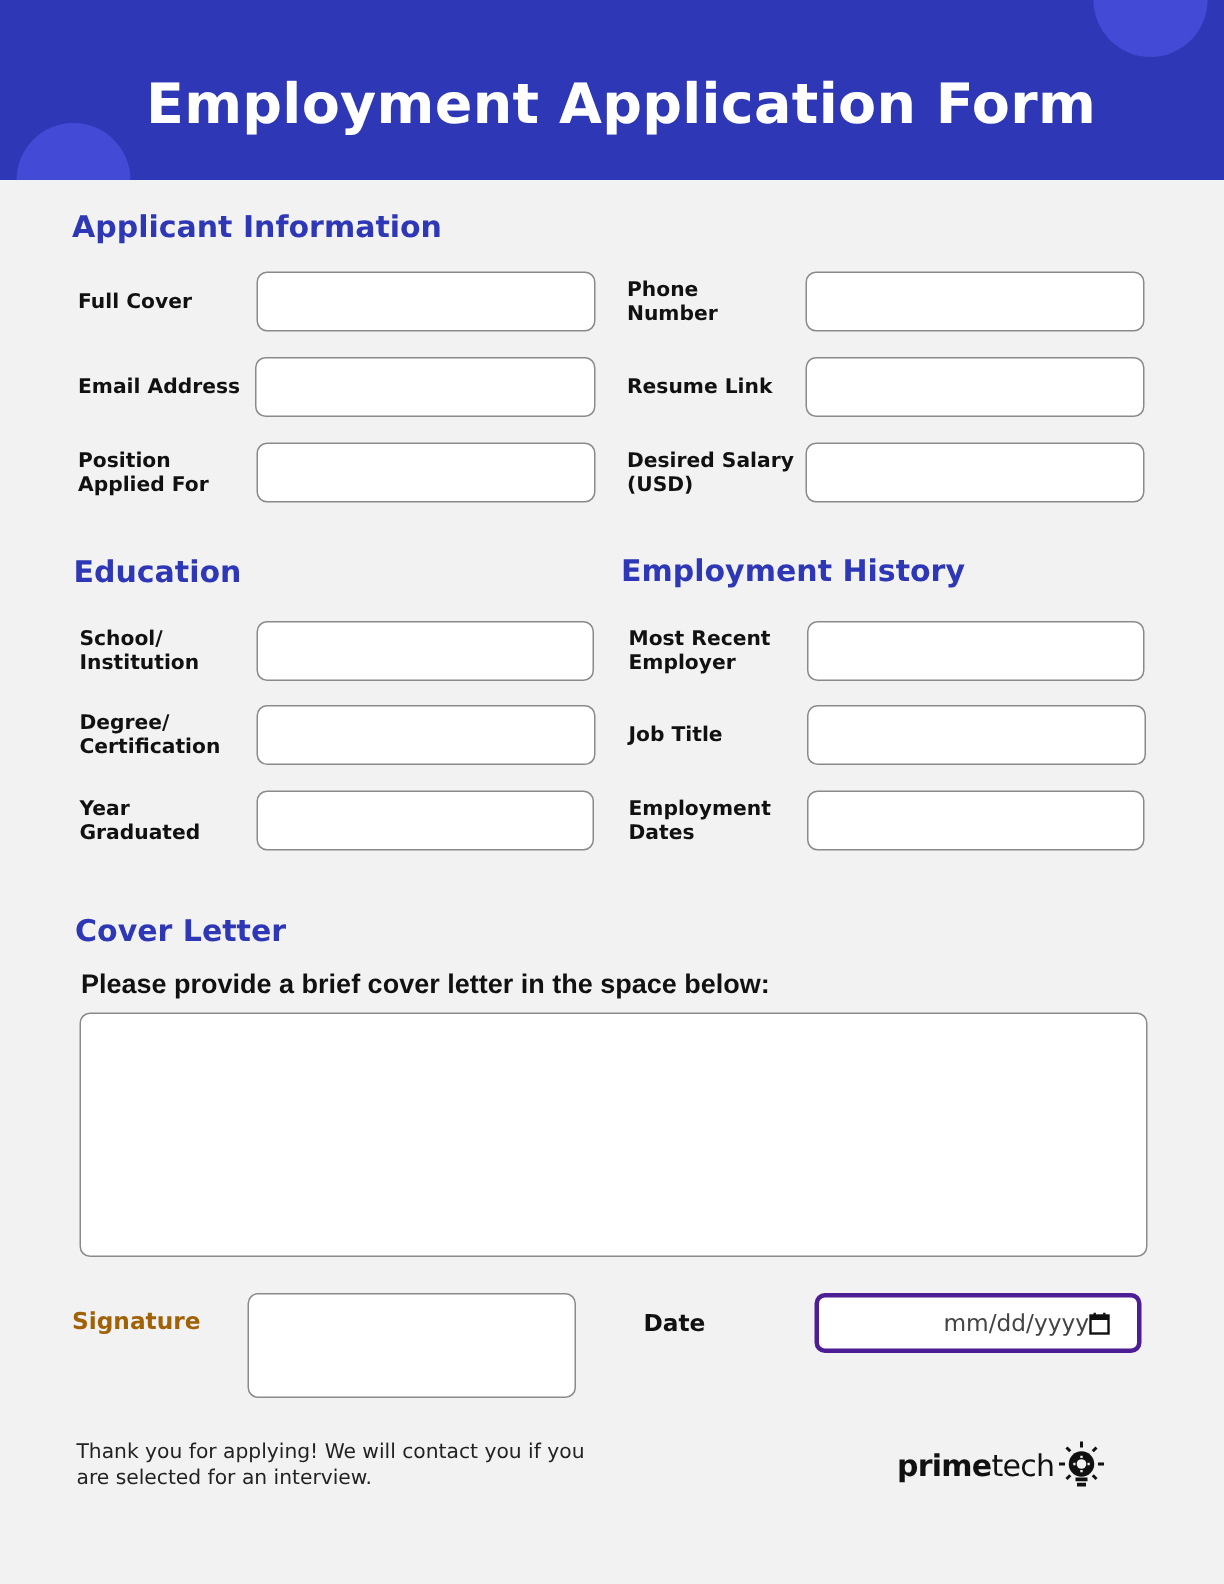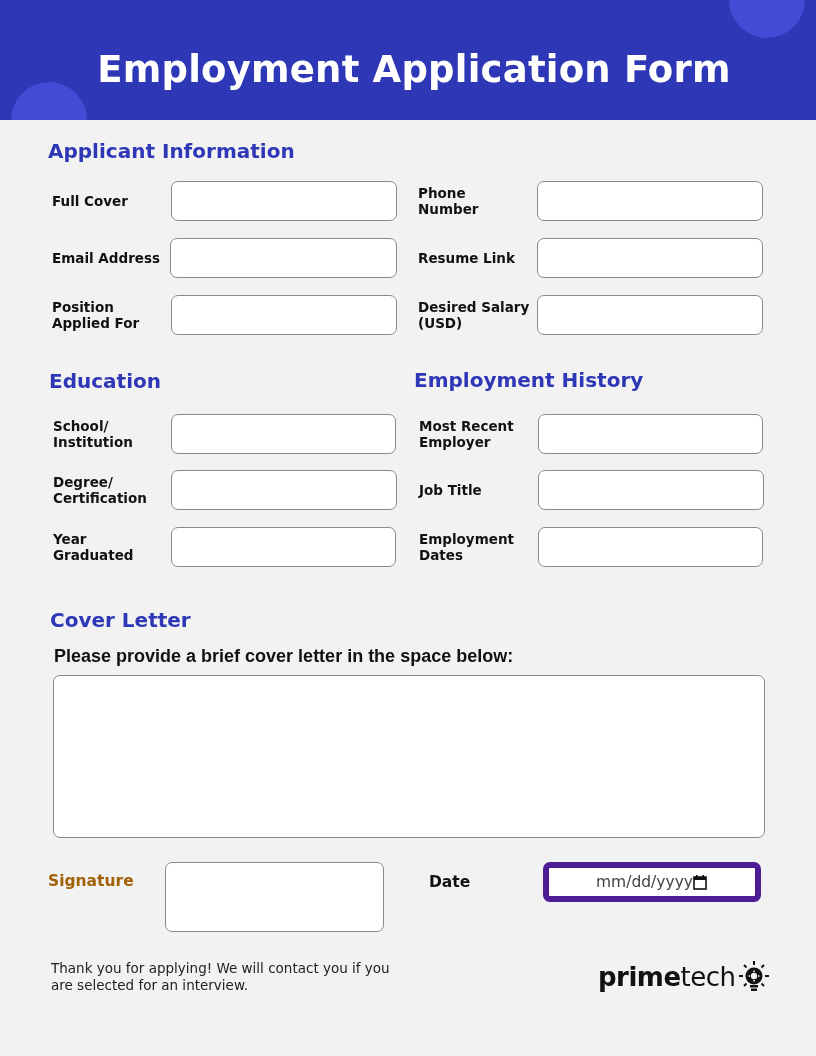--- a/index.html
+++ b/index.html
@@ -52,36 +52,36 @@
       font-family: "DejaVu Sans", sans-serif;
     }
     .sig-label { left: 48px; top: 872px; color: #a16207; }
     .date-label { left: 429px; top: 873px; color: #111; }
     .sig-box {
       position: absolute; left: 165px; top: 862px; width: 219px; height: 70px;
       background: #fff; border: 1px solid #8a8a8a; border-radius: 7px;
     }
     .date-box {
       position: absolute; left: 543px; top: 862px; width: 218px; height: 40px;
-      background: #fff; border: 6px solid #4c1d95; border-radius: 7px;
+      background: #fff; border: 3px solid #4c1d95; border-radius: 7px;
       display: flex; align-items: center; padding-left: 17px; padding-right: 18px;
-      justify-content: center;
+      justify-content: flex-end;
     }
     .date-placeholder { font-size: 15.5px; color: #444; font-family: "DejaVu Sans", sans-serif; }
     .cal-icon { width: 14px; height: 15px; position: relative; }
 
     .footer-text {
       position: absolute; left: 51px; top: 960px; width: 360px; font-size: 13.5px;
       line-height: 17px; color: #222; font-family: "DejaVu Sans", sans-serif;
     }
     .logo {
       position: absolute; left: 598px; top: 960px; display: flex; align-items: center;
       height: 34px;
     }
-    .logo-text { font-size: 26px; color: #111; font-family: "DejaVu Sans", sans-serif; letter-spacing: -0.5px; }
+    .logo-text { font-size: 20px; color: #111; font-family: "DejaVu Sans", sans-serif; letter-spacing: -0.5px; }
     .logo-text .bold { font-weight: bold; }
     .logo-icon { width: 32px; height: 34px; margin-left: 2px; }
   </style>
 </head>
 <body>
 
 <header class="header">
   <div class="circle circle-tr"></div>
   <div class="circle circle-bl"></div>
   <h1>Employment Application Form</h1>

